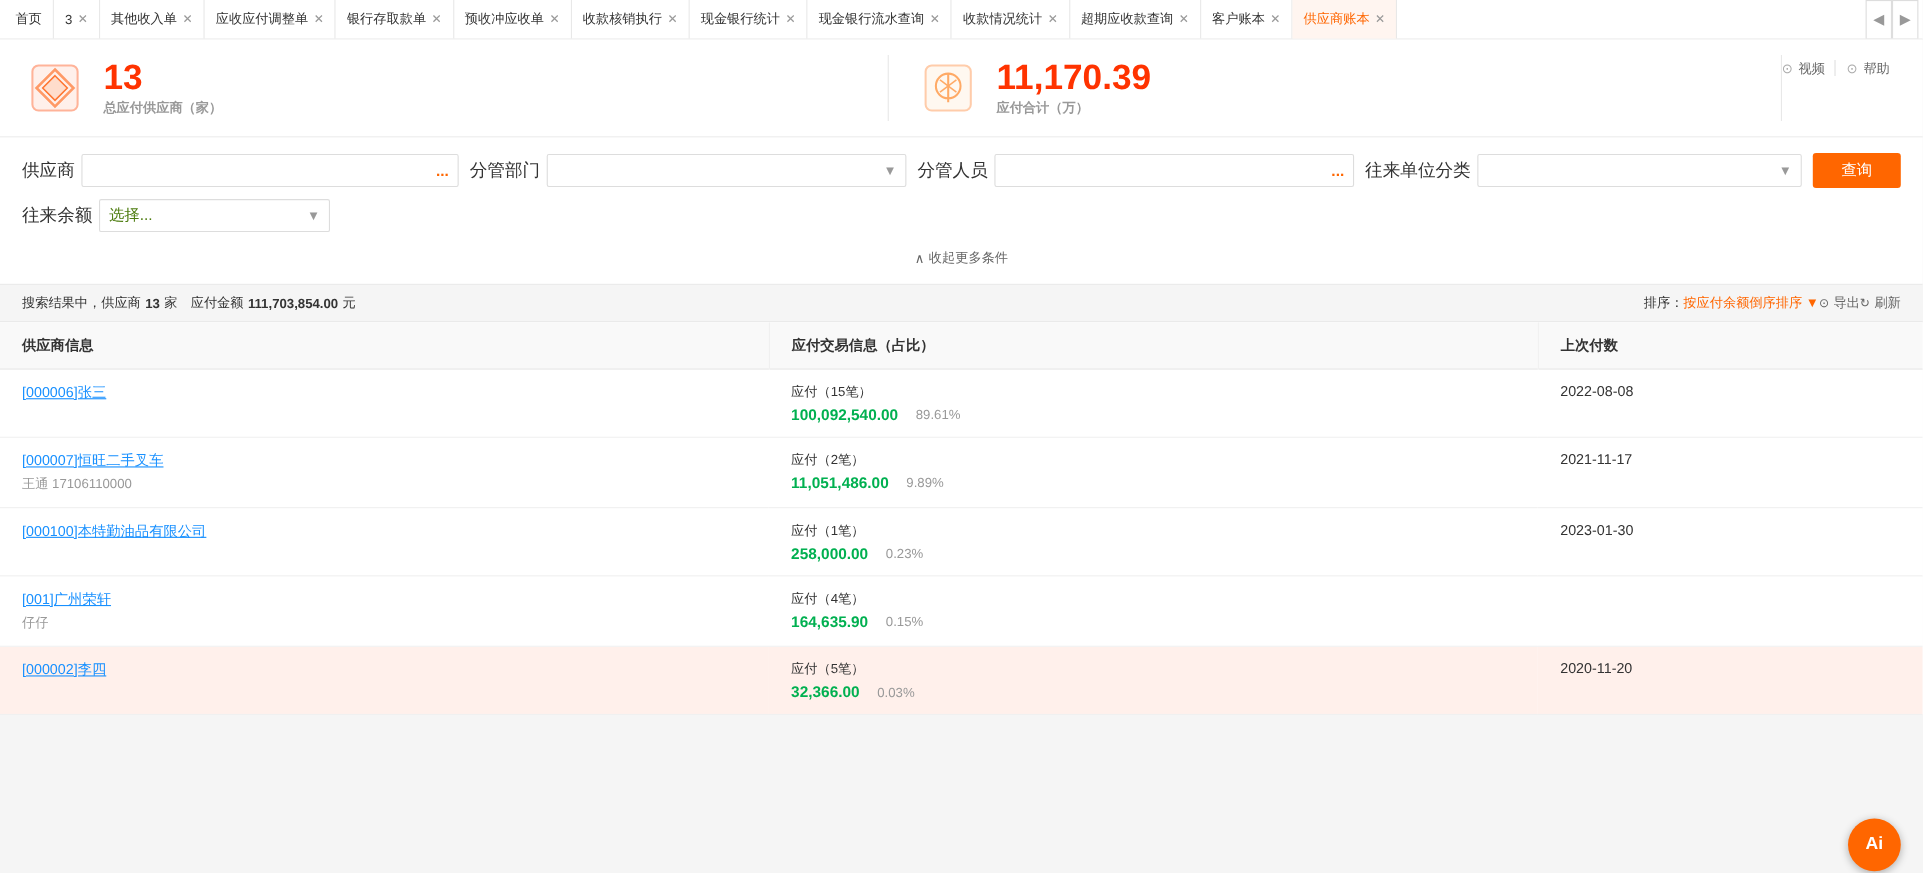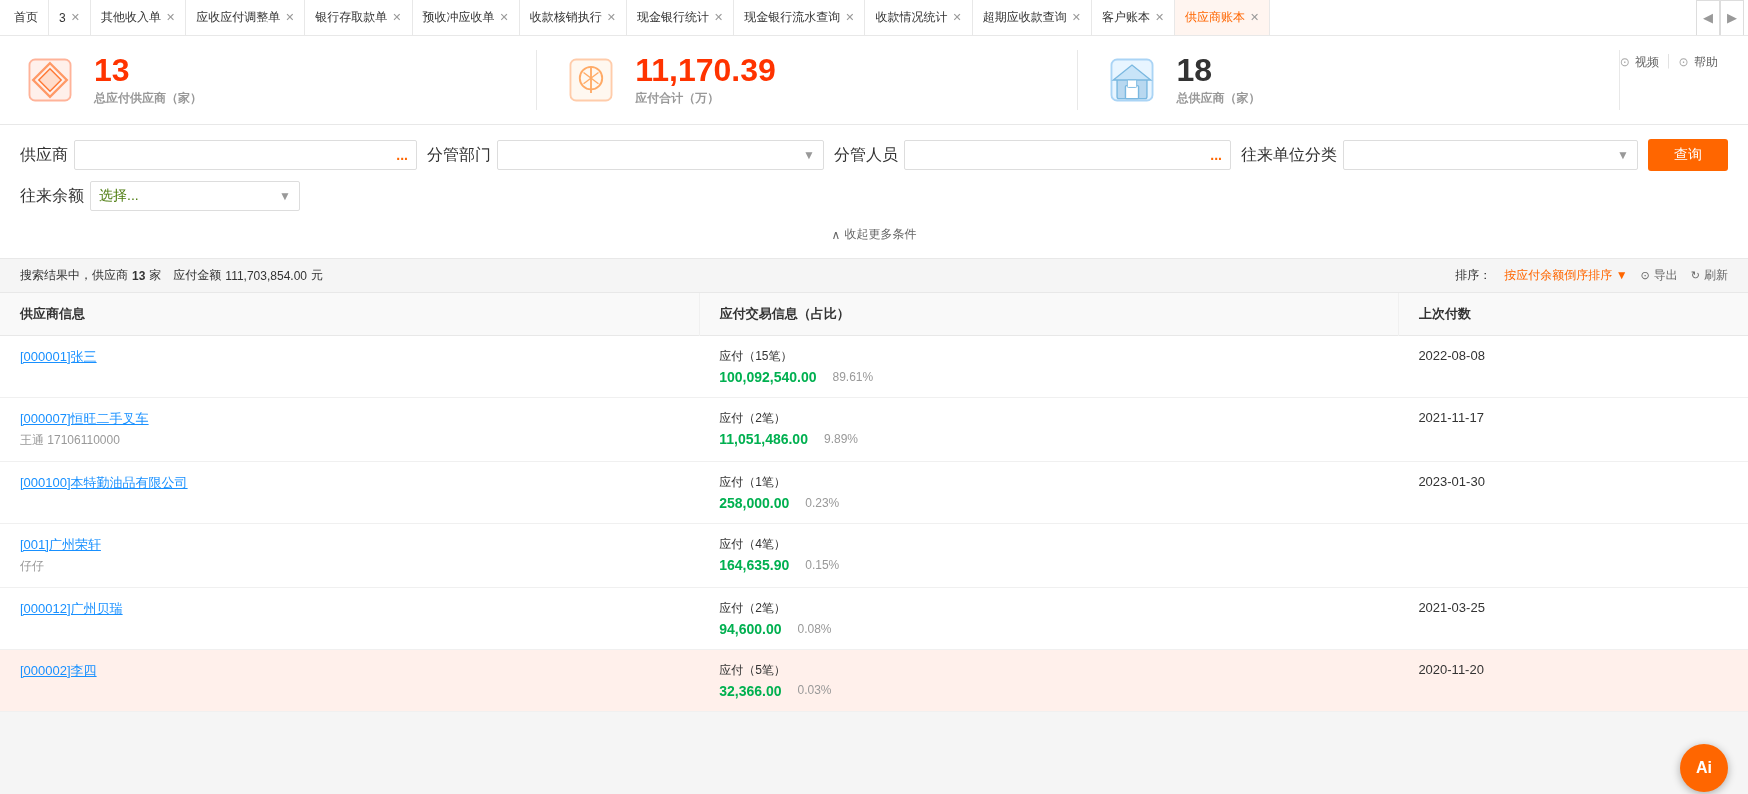--- a/index.html
+++ b/index.html
@@ -167,21 +167,21 @@
       display: flex;
       align-items: center;
       justify-content: space-between;
       padding: 8px 20px;
       background: #f5f5f5;
       border-bottom: 1px solid #e8e8e8;
       font-size: 12px;
       color: #333;
     }
     .result-summary-left { display: flex; align-items: center; gap: 4px; }
-    .result-summary-right { display: flex; align-items: center; gap: 13px; color: #666; }
+    .result-summary-right { display: flex; align-items: center; gap: 0; color: #666; }
     .sort-label { color: #333; }
     .sort-select { color: #ff6600; cursor: pointer; }
     .action-btn {
       display: flex;
       align-items: center;
       gap: 4px;
       cursor: pointer;
       color: #666;
       font-size: 12px;
     }
@@ -329,35 +329,20 @@
         <line x1="22" y1="22" x2="38" y2="34" stroke="#ffaa66" stroke-width="1.5"></line>
         <line x1="38" y1="22" x2="22" y2="34" stroke="#ffaa66" stroke-width="1.5"></line>
       </svg>
     </div>
     <div class="stat-info">
       <span class="stat-number">11,170.39</span>
       <span class="stat-label">应付合计（万）</span>
     </div>
   </div>
 
-  <div class="stat-item">
-    <div class="stat-icon">
-      <svg viewBox="0 0 60 60" fill="none">
-        <rect x="8" y="8" width="44" height="44" rx="6" fill="#e8f5ff" stroke="#aad4f5" stroke-width="2"></rect>
-        <rect x="14" y="28" width="32" height="22" rx="2" fill="#b8d8f0" stroke="#7ab8e0" stroke-width="1.5"></rect>
-        <polygon points="10,30 30,14 50,30" fill="#c8e4f8" stroke="#7ab8e0" stroke-width="1.5"></polygon>
-        <rect x="23" y="36" width="14" height="14" rx="1" fill="#fff" stroke="#7ab8e0" stroke-width="1.5"></rect>
-        <rect x="25" y="30" width="10" height="8" rx="1" fill="#fff" stroke="#7ab8e0" stroke-width="1"></rect>
-      </svg>
-    </div>
-    <div class="stat-info">
-      <span class="stat-number dark">18</span>
-      <span class="stat-label">总供应商（家）</span>
-    </div>
-  </div>
 
   <div class="top-right-links">
     <span>
       <span style="color:#aaa; margin-right:2px;">⊙</span>
       <span>视频</span>
     </span>
     <span style="margin: 0 6px; color:#ddd;">│</span>
     <span>
       <span style="color:#aaa; margin-right:2px;">⊙</span>
       <span>帮助</span>
@@ -421,21 +406,21 @@
     </div>
   </div>
 </div>
 
 <div class="result-summary">
   <div class="result-summary-left">
     <span>搜索结果中，供应商</span>
     <span style="font-weight:600;">13</span>
     <span>家</span>
     <span style="margin-left:8px;">应付金额</span>
-    <span style="font-weight:400;">111,703,854.00</span>
+    <span style="font-weight:700;">111,703,854.00</span>
     <span>元</span>
   </div>
   <div class="result-summary-right">
     <span class="sort-label">排序：</span>
     <span class="sort-select">
       <span>按应付余额倒序排序</span>
       <span> ▼</span>
     </span>
     <div class="action-btn">
       <span style="font-size:11px;">⊙</span>
@@ -452,21 +437,21 @@
   <table class="data-table">
     <thead>
       <tr>
         <th style="width:40%;">供应商信息</th>
         <th style="width:40%;">应付交易信息（占比）</th>
         <th style="width:20%;">上次付数</th>
       </tr>
     </thead>
     <tbody id="table-body">
     <tr>
-          <td><a class="supplier-name" href="#">[000001]张三</a></td>
+          <td><a class="supplier-name" href="#">[000006]张三</a></td>
           <td>
             <div class="tx-label">应付（15笔）</div>
             <div style="display: flex; align-items: center; margin-top: 4px;">
               <span class="tx-amount">100,092,540.00</span>
               <span class="tx-percent">89.61%</span>
             </div>
           </td>
           <td><span class="last-pay-date">2022-08-08</span></td>
         </tr>
         <tr>
@@ -495,36 +480,25 @@
           <td><a class="supplier-name" href="#">[001]广州荣轩</a><div class="supplier-sub">仔仔</div></td>
           <td>
             <div class="tx-label">应付（4笔）</div>
             <div style="display: flex; align-items: center; margin-top: 4px;">
               <span class="tx-amount">164,635.90</span>
               <span class="tx-percent">0.15%</span>
             </div>
           </td>
           <td><span class="last-pay-date"></span></td>
         </tr>
-        <tr>
-          <td><a class="supplier-name" href="#">[000012]广州贝瑞</a></td>
-          <td>
-            <div class="tx-label">应付（2笔）</div>
-            <div style="display: flex; align-items: center; margin-top: 4px;">
-              <span class="tx-amount">94,600.00</span>
-              <span class="tx-percent">0.08%</span>
-            </div>
-          </td>
-          <td><span class="last-pay-date">2021-03-25</span></td>
-        </tr>
         <tr class="highlighted">
           <td><a class="supplier-name" href="#">[000002]李四</a></td>
           <td>
             <div class="tx-label">应付（5笔）</div>
-            <div style="display: flex; align-items: flex-start; margin-top: 4px;">
+            <div style="display: flex; align-items: flex-end; margin-top: 4px;">
               <span class="tx-amount">32,366.00</span>
               <span class="tx-percent">0.03%</span>
             </div>
           </td>
           <td><span class="last-pay-date">2020-11-20</span></td>
         </tr>
       </tbody>
   </table>
 </div>
 

